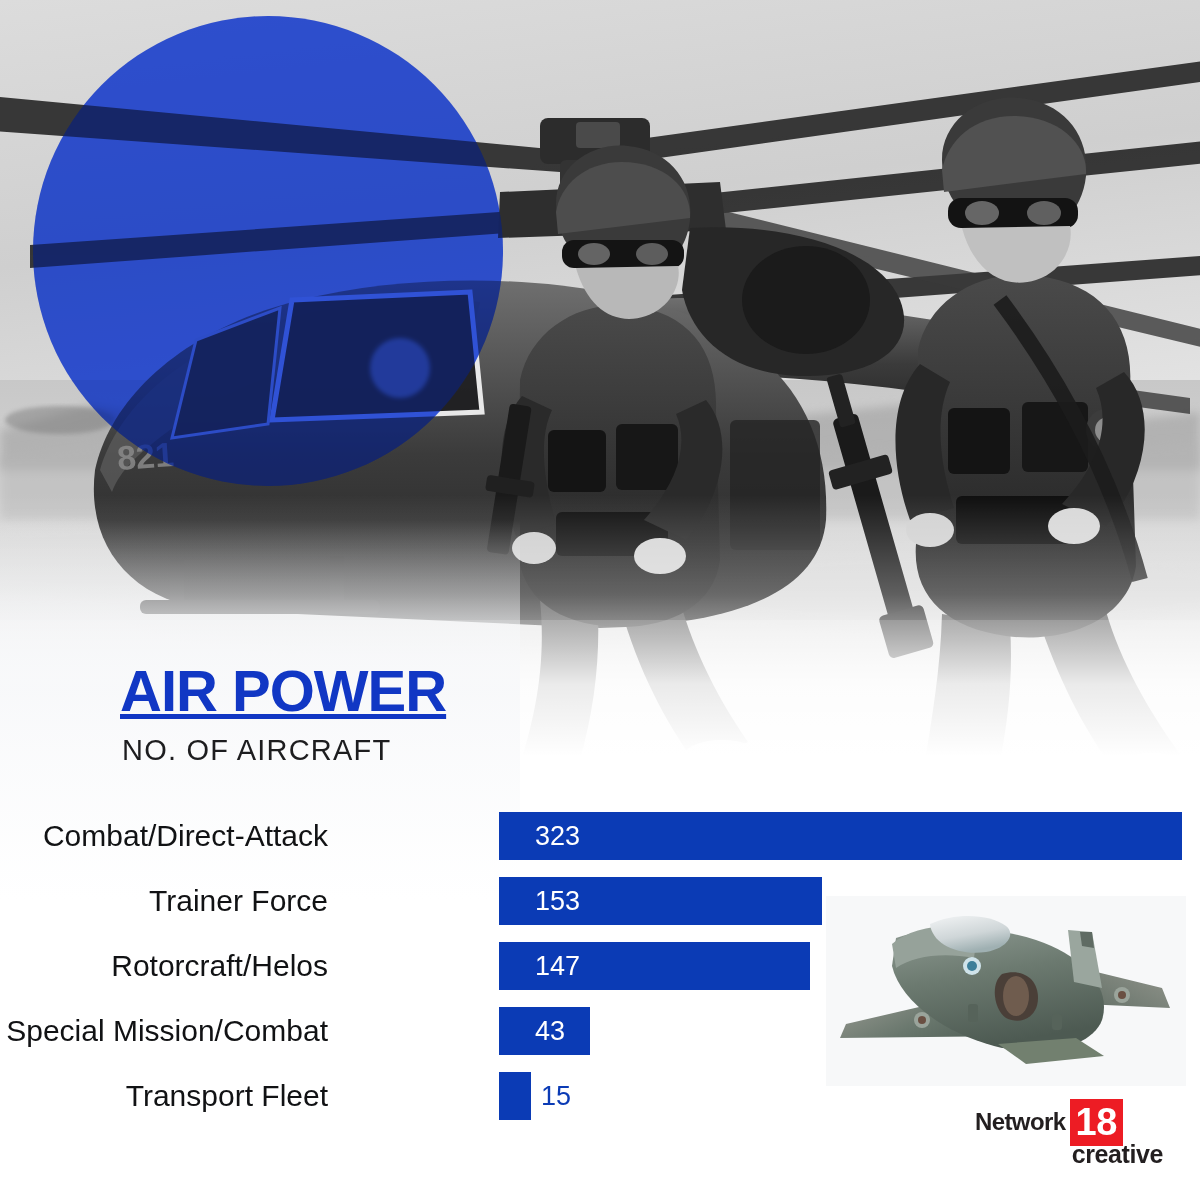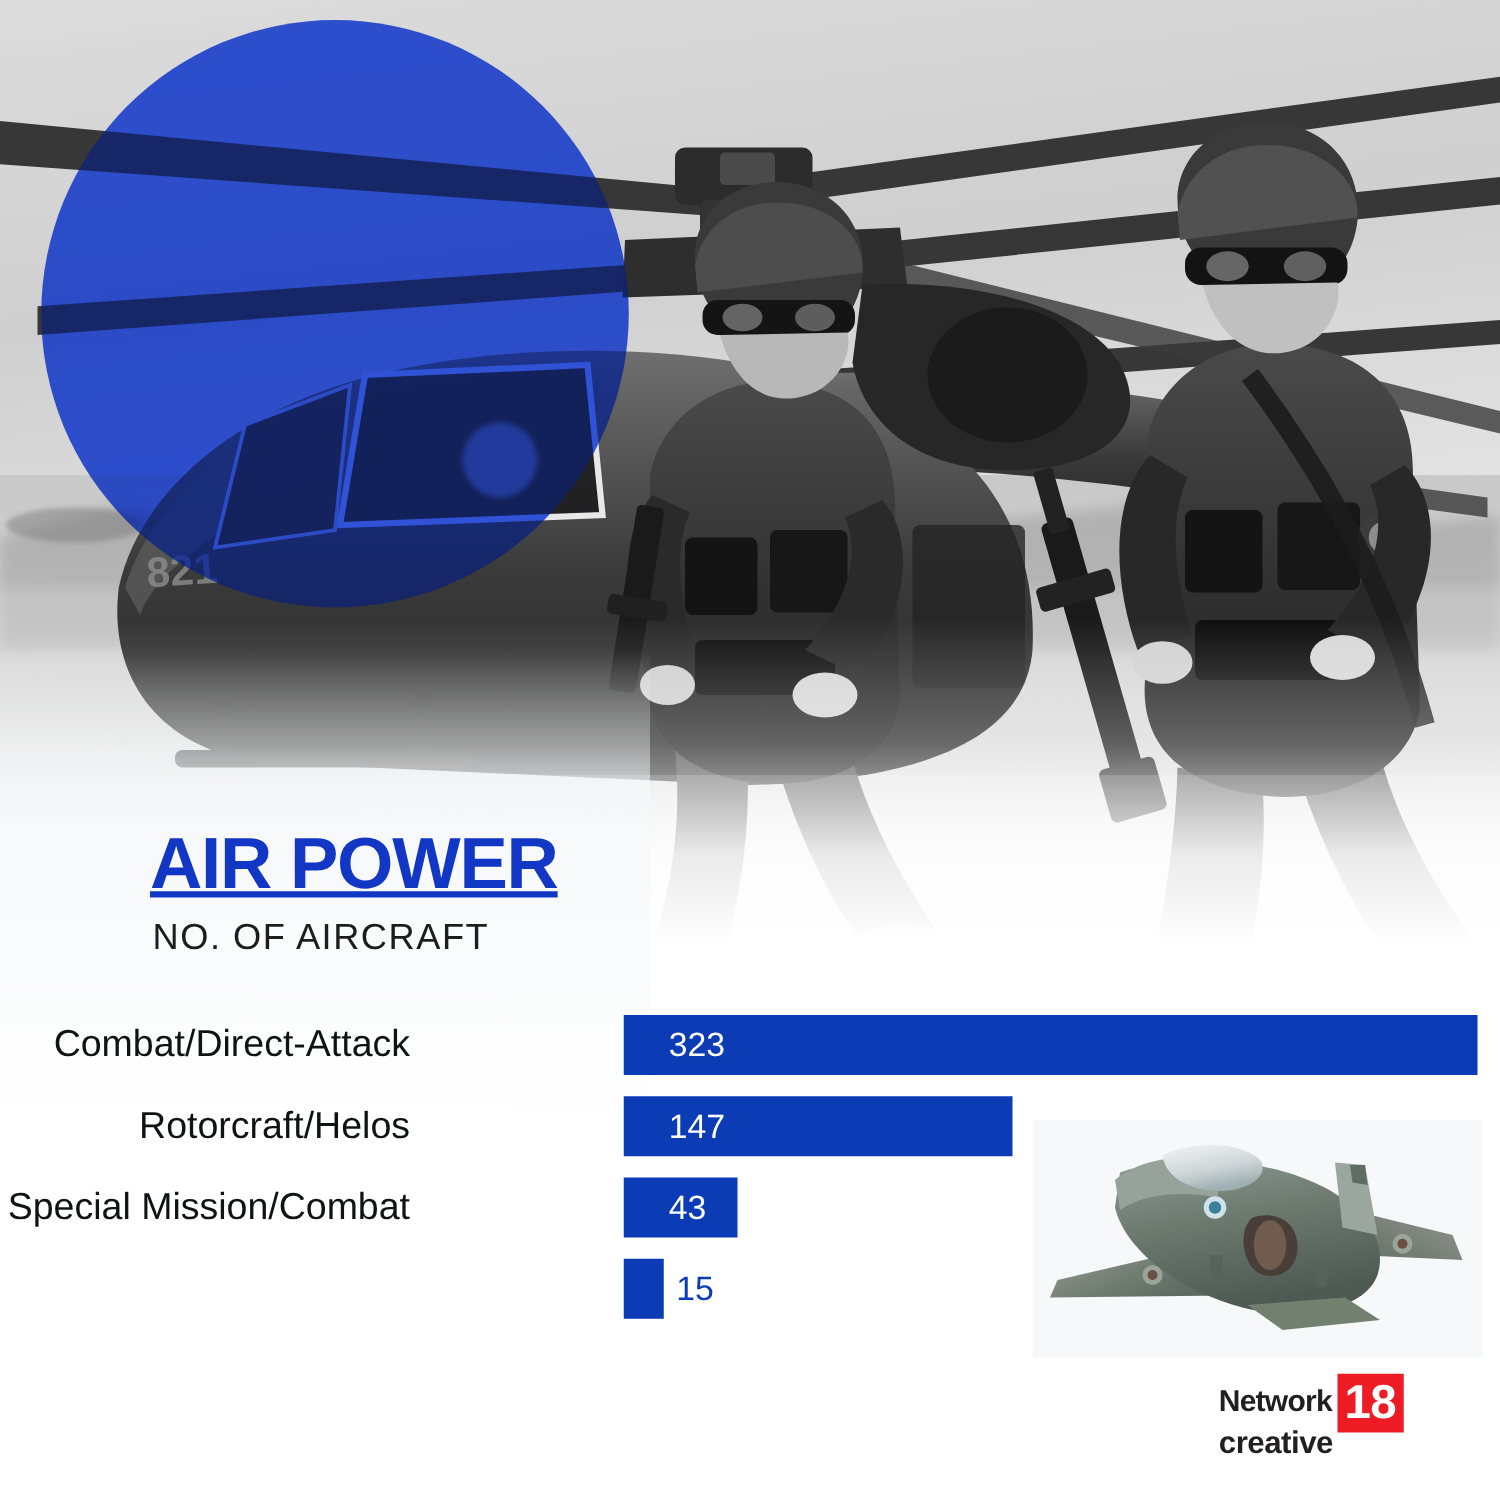--- a/index.html
+++ b/index.html
@@ -86,21 +86,21 @@
   .logo-top{display:flex;align-items:center;height:36px;}
   .logo-word{
     font-size:24px;font-weight:bold;color:#231f20;letter-spacing:-.6px;line-height:1;
   }
   .logo-18{
     margin-left:4px;background:#ed1c24;color:#ffffff;
     font-size:38px;font-weight:bold;line-height:1;
     padding:4px 6px 5px 6px;letter-spacing:-.5px;
   }
   .logo-sub{
-    text-align:left;font-size:25px;font-weight:bold;color:#231f20;
+    text-align:right;font-size:25px;font-weight:bold;color:#231f20;
     letter-spacing:-.4px;margin-top:1px;padding-right:2px;line-height:1.05;
   }
 </style>
 </head>
 <body>
 
 <div class="poster">
 
   <div class="photo">
     <svg viewBox="0 0 1200 900" preserveAspectRatio="xMidYMid slice" aria-hidden="true">
@@ -342,40 +342,49 @@
 
     <div class="row">
       <div class="row-label">Combat/Direct-Attack</div>
       <div class="row-bar-wrap">
         <div class="bar" style="width:683px">
           <span class="bar-value">323</span>
         </div>
       </div>
     </div>
 
+    <div class="row">
+      <div class="row-label">Trainer Force</div>
+      <div class="row-bar-wrap">
+        <div class="bar" style="width:323px">
+          <span class="bar-value">153</span>
+        </div>
+      </div>
+    </div>
 
     <div class="row">
       <div class="row-label">Rotorcraft/Helos</div>
       <div class="row-bar-wrap">
         <div class="bar" style="width:311px">
           <span class="bar-value">147</span>
         </div>
       </div>
     </div>
 
     <div class="row">
       <div class="row-label">Special Mission/Combat</div>
       <div class="row-bar-wrap">
         <div class="bar" style="width:91px">
           <span class="bar-value">43</span>
         </div>
       </div>
     </div>
 
     <div class="row">
+      <div class="row-label">Transport Fleet</div>
       <div class="row-bar-wrap">
         <div class="bar" style="width:32px">
           <span class="bar-value outside" style="left:42px">15</span>
         </div>
       </div>
     </div>
 
   </div>
 
   <div class="logo">

